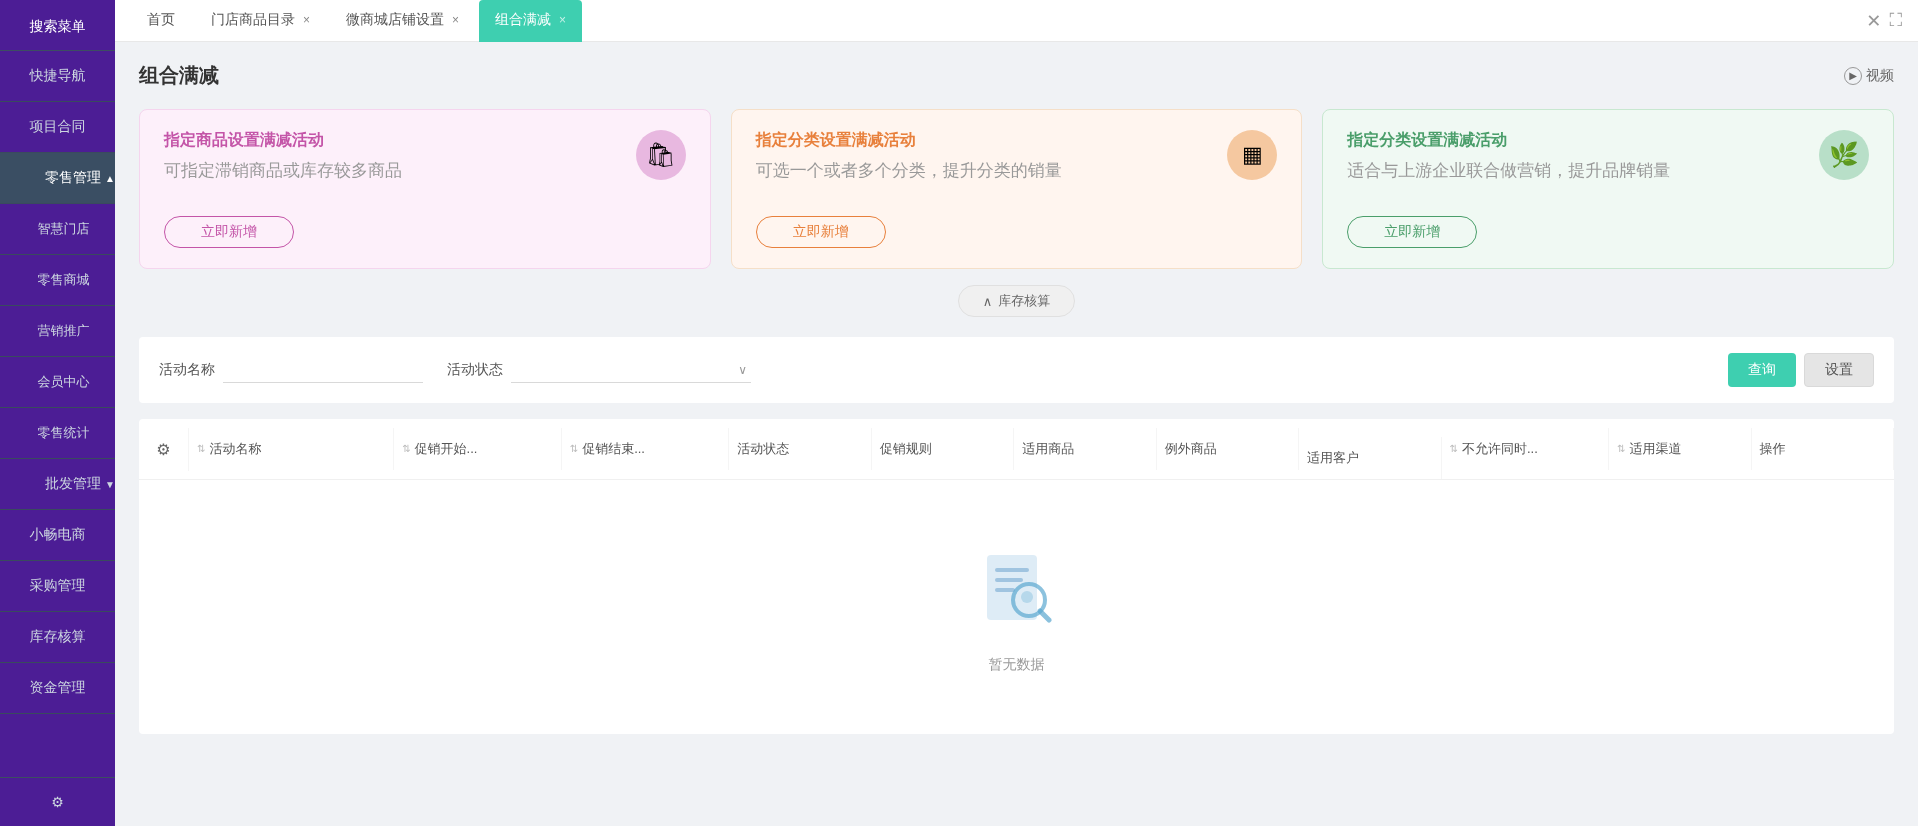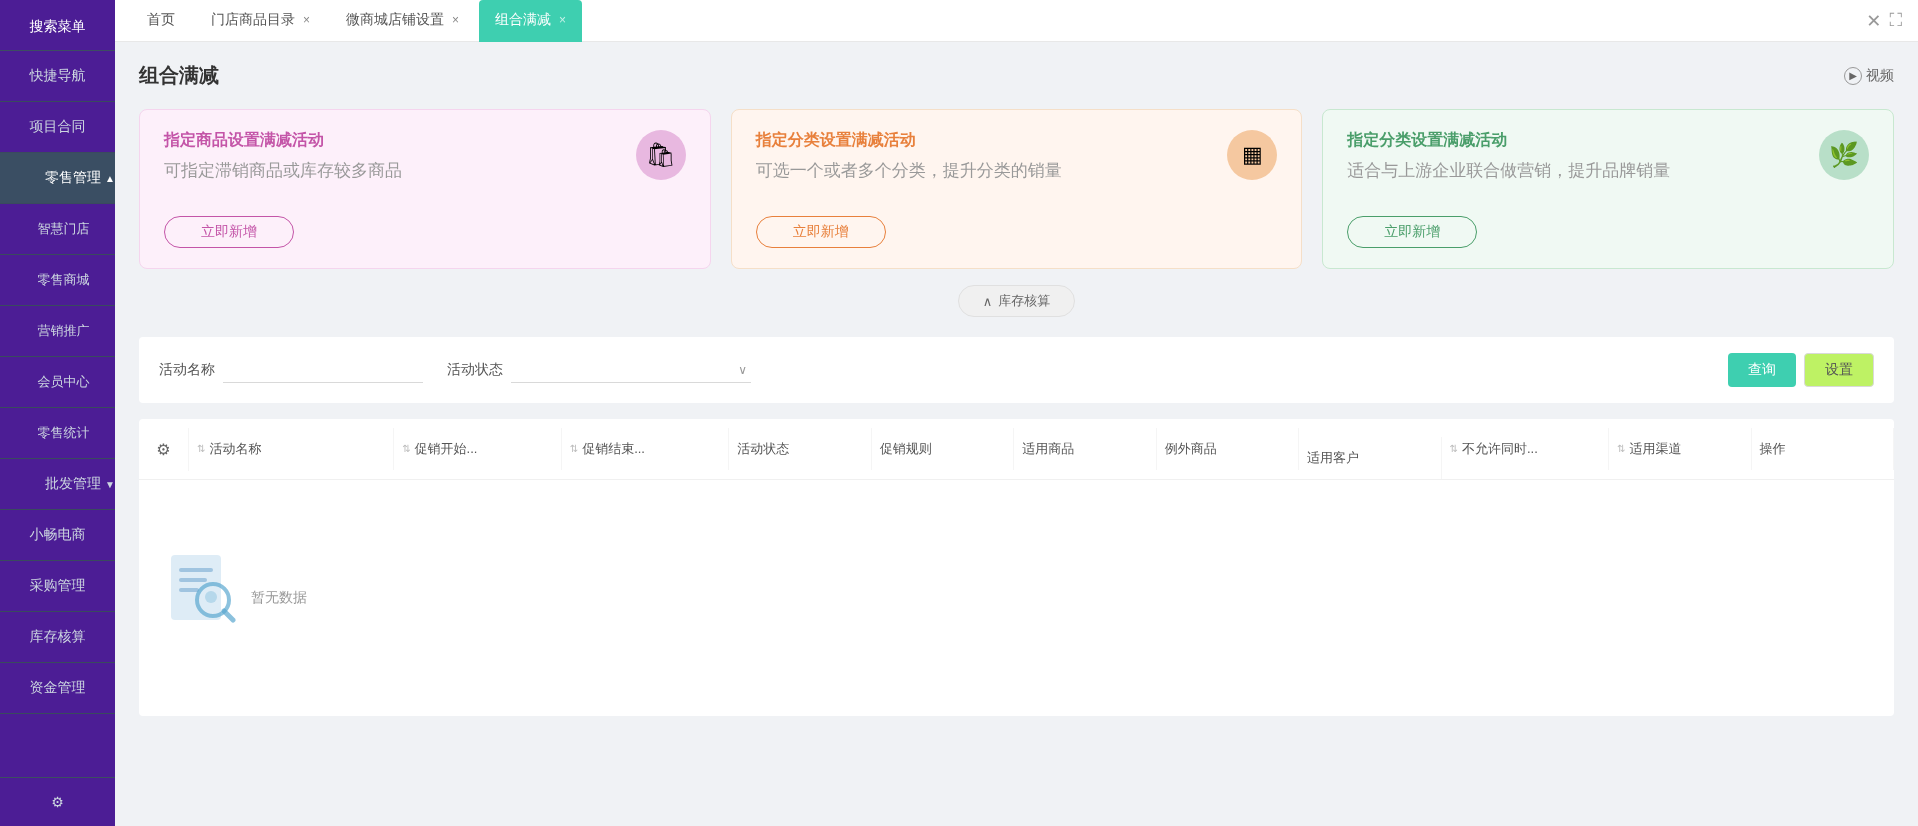--- a/index.html
+++ b/index.html
@@ -281,21 +281,21 @@
     .btn-query {
       background: #3ecfb0;
       color: #fff;
       border: none;
       padding: 7px 20px;
       border-radius: 4px;
       font-size: 14px;
       cursor: pointer;
     }
     .btn-settings {
-      background: #bef264;
+      background: #e5e5e5;
       color: #555;
       border: 1px solid #d9d9d9;
       padding: 7px 20px;
       border-radius: 4px;
       font-size: 14px;
       cursor: pointer;
     }
 
     
     .table-container {
@@ -330,23 +330,23 @@
     .th.customer-col { flex: 1; min-width: 90px; margin-top: 18px; }
     .th.notallow-col { flex: 1.2; min-width: 100px; }
     .th.channel-col { flex: 1; min-width: 90px; }
     .th.action-col { flex: 1; min-width: 80px; font-family: Liberation Mono, monospace; }
 
     .sort-icon { font-size: 10px; color: #bbb; display: flex; flex-direction: column; line-height: 1; }
 
     
     .empty-state {
       display: flex;
-      flex-direction: row;
-      align-items: center;
-      padding: 60px 12px;
+      flex-direction: column;
+      align-items: center;
+      padding: 60px 0;
     }
     .empty-icon {
       width: 100px;
       height: 100px;
       margin-bottom: 16px;
     }
     .empty-text { color: #999; font-size: 14px; }
 
     
     .gear-icon { font-size: 16px; color: #666; }

